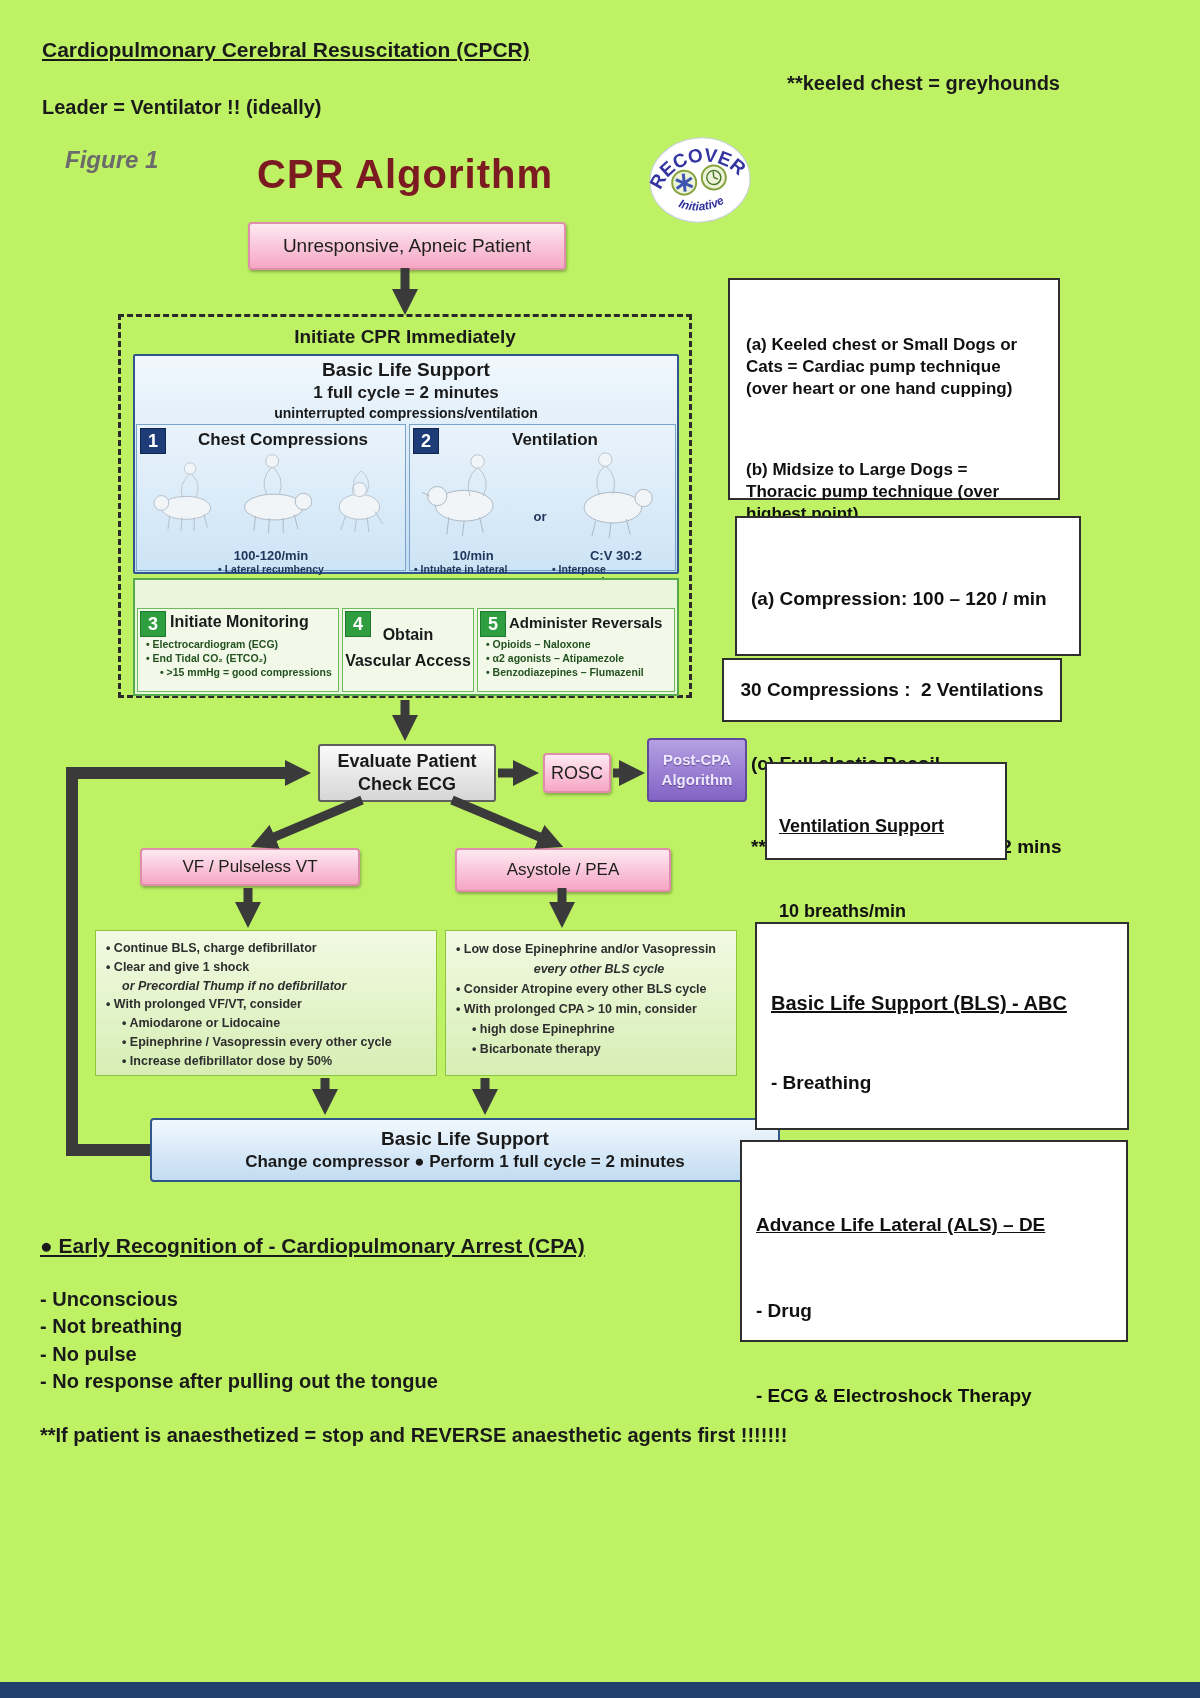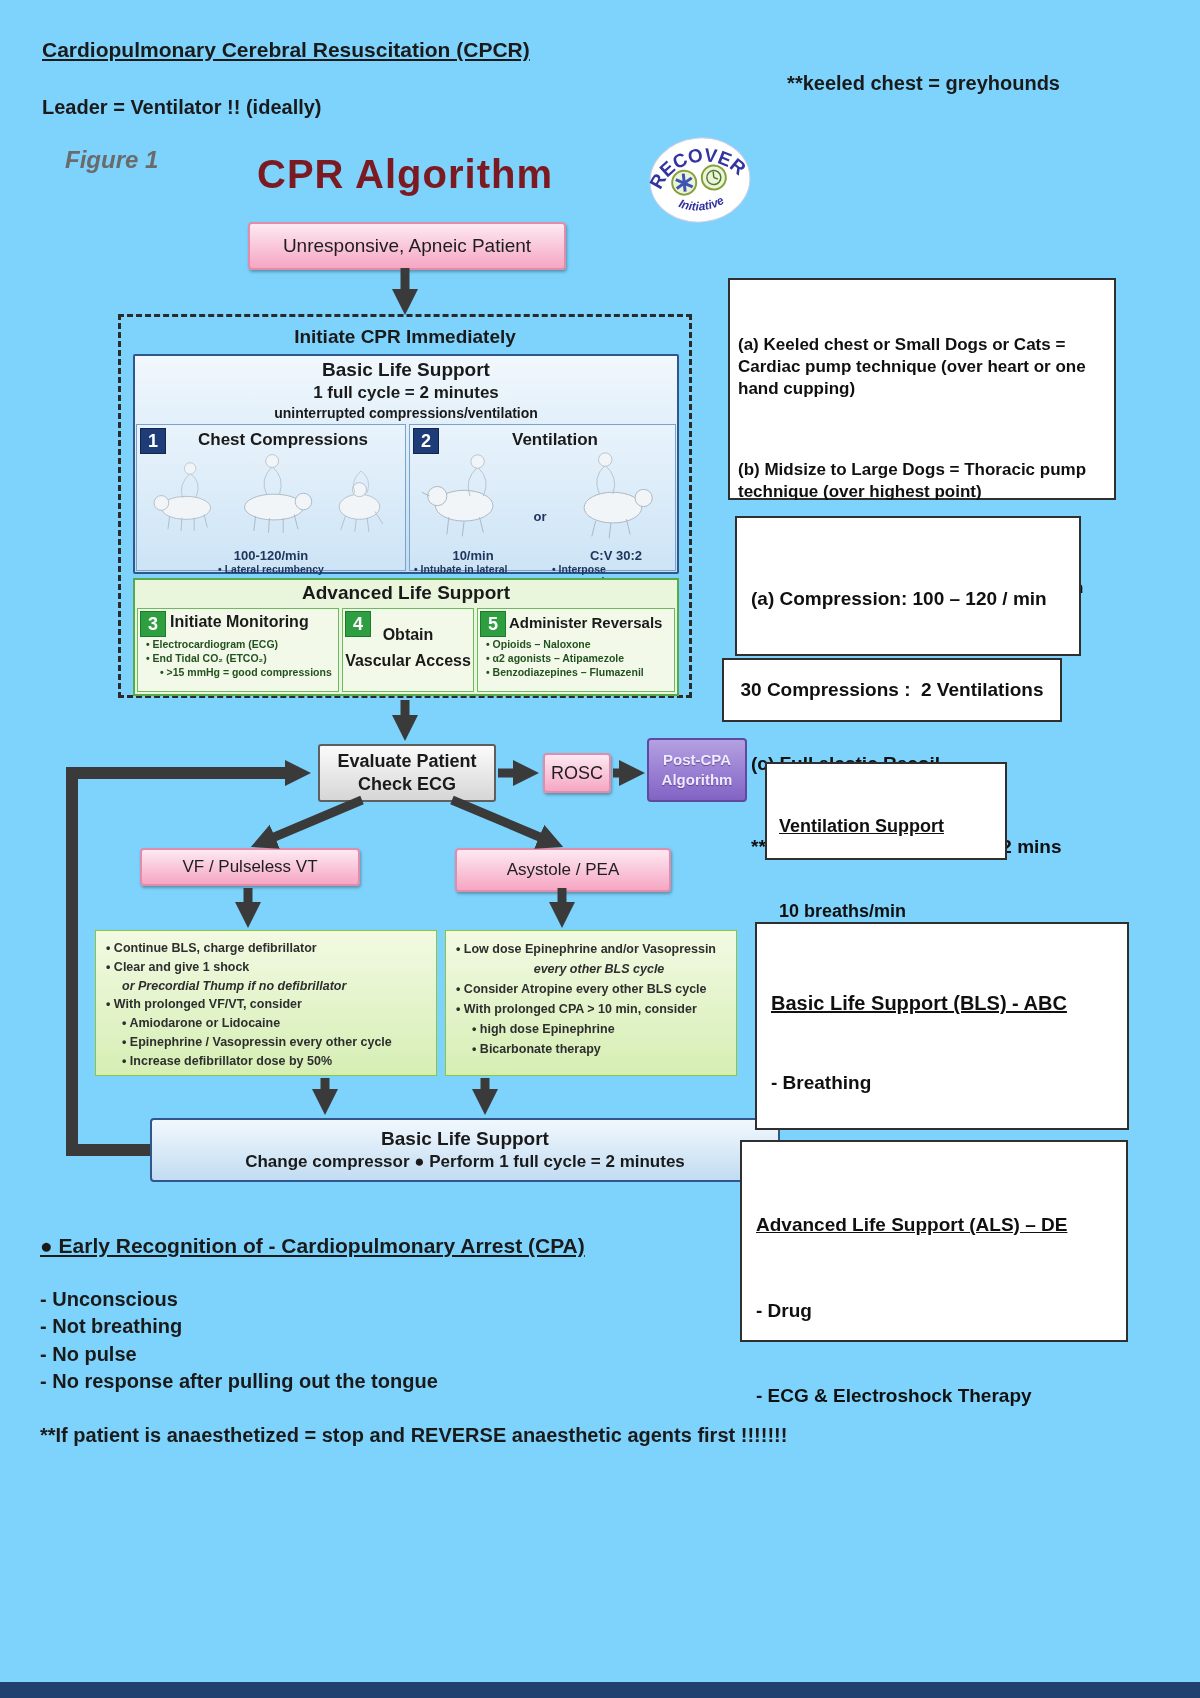--- a/index.html
+++ b/index.html
@@ -1,16 +1,16 @@
 <!DOCTYPE html>
 <html><head>
 <meta charset="utf-8">
 <style>
   html,body{margin:0;padding:0;background:#ffffff;}
-  .page{position:relative;width:1200px;height:1698px;background:#7dd3fc;
+  .page{position:relative;width:1200px;height:1698px;background:#bef264;
         font-family:"Liberation Sans",sans-serif;color:#1a1a1a;overflow:hidden;}
   .abs{position:absolute;box-sizing:border-box;}
   .ctr{display:flex;align-items:center;justify-content:center;text-align:center;}
 
   .doc-title{font-size:21px;font-weight:bold;text-decoration:underline;}
   .hand{font-size:20px;font-weight:bold;}
   .fig-label{font-size:24px;font-weight:bold;font-style:italic;color:#6b6b6b;}
   .fig-title{font-size:40px;font-weight:800;color:#7b1a21;letter-spacing:1px;}
 
   .pinkbox{background:linear-gradient(#fde9f1,#f6a6c3);border:2px solid #e08cab;
@@ -140,21 +140,20 @@
         <circle cx="44" cy="10" r="7" fill="#f2f5f7" stroke="#b6c2cc"></circle>
       </svg>
   </div>
   <div class="abs ctr smallb" style="left:418px;top:548px;width:110px;height:14px;font-size:13px;">10/min</div>
   <div class="abs ctr smallb" style="left:562px;top:548px;width:108px;height:14px;font-size:13px;">C:V 30:2</div>
   <div class="abs smallb" style="left:414px;top:563px;width:140px;">• Intubate in lateral</div>
   <div class="abs smallb" style="left:414px;top:576px;width:160px;">• Simultaneous compressions</div>
   <div class="abs smallb" style="left:552px;top:563px;width:124px;">• Interpose compressions</div>
 
   <div class="abs greenbox" style="left:133px;top:578px;width:546px;height:118px;"></div>
-  <div class="abs ctr" style="left:133px;top:580px;width:546px;height:26px;font-size:19px;font-weight:bold;">Advanced Life Support</div>
 
   <div class="abs greenpanel" style="left:137px;top:608px;width:202px;height:84px;"></div>
   <div class="abs badge green" style="left:140px;top:611px;">3</div>
   <div class="abs" style="left:170px;top:613px;width:168px;font-size:16px;font-weight:bold;">Initiate Monitoring</div>
   <div class="abs smallg" style="left:146px;top:638px;width:190px;">• Electrocardiogram (ECG)</div>
   <div class="abs smallg" style="left:146px;top:652px;width:190px;">• End Tidal CO₂ (ETCO₂)</div>
   <div class="abs smallg" style="left:160px;top:666px;width:180px;">• &gt;15 mmHg = good compressions</div>
 
   <div class="abs greenpanel" style="left:342px;top:608px;width:132px;height:84px;"></div>
   <div class="abs badge green" style="left:345px;top:611px;">4</div>
@@ -203,21 +202,21 @@
     <div>• With prolonged CPA &gt; 10 min, consider</div>
     <div class="ind">• high dose Epinephrine</div>
     <div class="ind">• Bicarbonate therapy</div>
   </div>
 
   <div class="abs bluebox ctr" style="left:150px;top:1118px;width:630px;height:64px;flex-direction:column;line-height:1.35;border-radius:4px;">
     <span style="font-size:19px;font-weight:bold;">Basic Life Support</span>
     <span style="font-size:17px;font-weight:bold;">Change compressor ● Perform 1 full cycle = 2 minutes</span>
   </div>
 
-  <div class="abs annbox" style="left:728px;top:278px;width:388px;height:222px;padding:10px 8px;font-size:17px;line-height:1.3;">
+  <div class="abs annbox" style="left:728px;top:278px;width:332px;height:222px;padding:10px 16px;font-size:17px;line-height:1.3;">
     <div style="margin-bottom:14px;">(a) Keeled chest or Small Dogs or Cats = Cardiac pump technique (over heart or one hand cupping)</div>
     <div style="margin-bottom:30px;">(b) Midsize to Large Dogs = Thoracic pump technique (over highest point)</div>
     <div>(c) Barrel-chested Dogs = SUPINE position **English bulldog</div>
   </div>
 
   <div class="abs annbox" style="left:735px;top:516px;width:346px;height:140px;padding:12px 14px;font-size:19px;line-height:1.45;">
     <div>(a) Compression: 100 – 120 / min</div>
     <div>(b) Depth: 1/3 of Thorax</div>
     <div>(c) Full elastic Recoil</div>
     <div style="font-weight:600;">**Switch compressor every 2 mins</div>
@@ -231,21 +230,21 @@
   </div>
 
   <div class="abs annbox" style="left:755px;top:922px;width:374px;height:208px;padding:12px 14px;font-size:19px;line-height:1.4;">
     <div class="u" style="font-size:20px;">Basic Life Support (BLS) - ABC</div>
     <div>- Breathing</div>
     <div>- Circulation</div>
     <div style="margin-top:26px;">** Intubate while compressions are being performed</div>
   </div>
 
   <div class="abs annbox" style="left:740px;top:1140px;width:388px;height:202px;padding:12px 14px;font-size:19px;line-height:1.5;">
-    <div class="u">Advanced Life Support (ALS) – DE</div>
+    <div class="u">Advance Life Lateral (ALS) – DE</div>
     <div>- Drug</div>
     <div>- ECG &amp; Electroshock Therapy</div>
   </div>
 
   <div class="abs hand u" style="left:40px;top:1234px;font-size:21px;text-align:right;">● Early Recognition of -  Cardiopulmonary Arrest (CPA)</div>
   <div class="abs hand" style="left:40px;top:1288px;">- Unconscious</div>
   <div class="abs hand" style="left:40px;top:1315px;">- Not breathing</div>
   <div class="abs hand" style="left:40px;top:1343px;">- No pulse</div>
   <div class="abs hand" style="left:40px;top:1370px;">- No response after pulling out the tongue</div>
   <div class="abs hand" style="left:40px;top:1424px;">**If patient is anaesthetized = stop and REVERSE anaesthetic agents first !!!!!!!</div>

